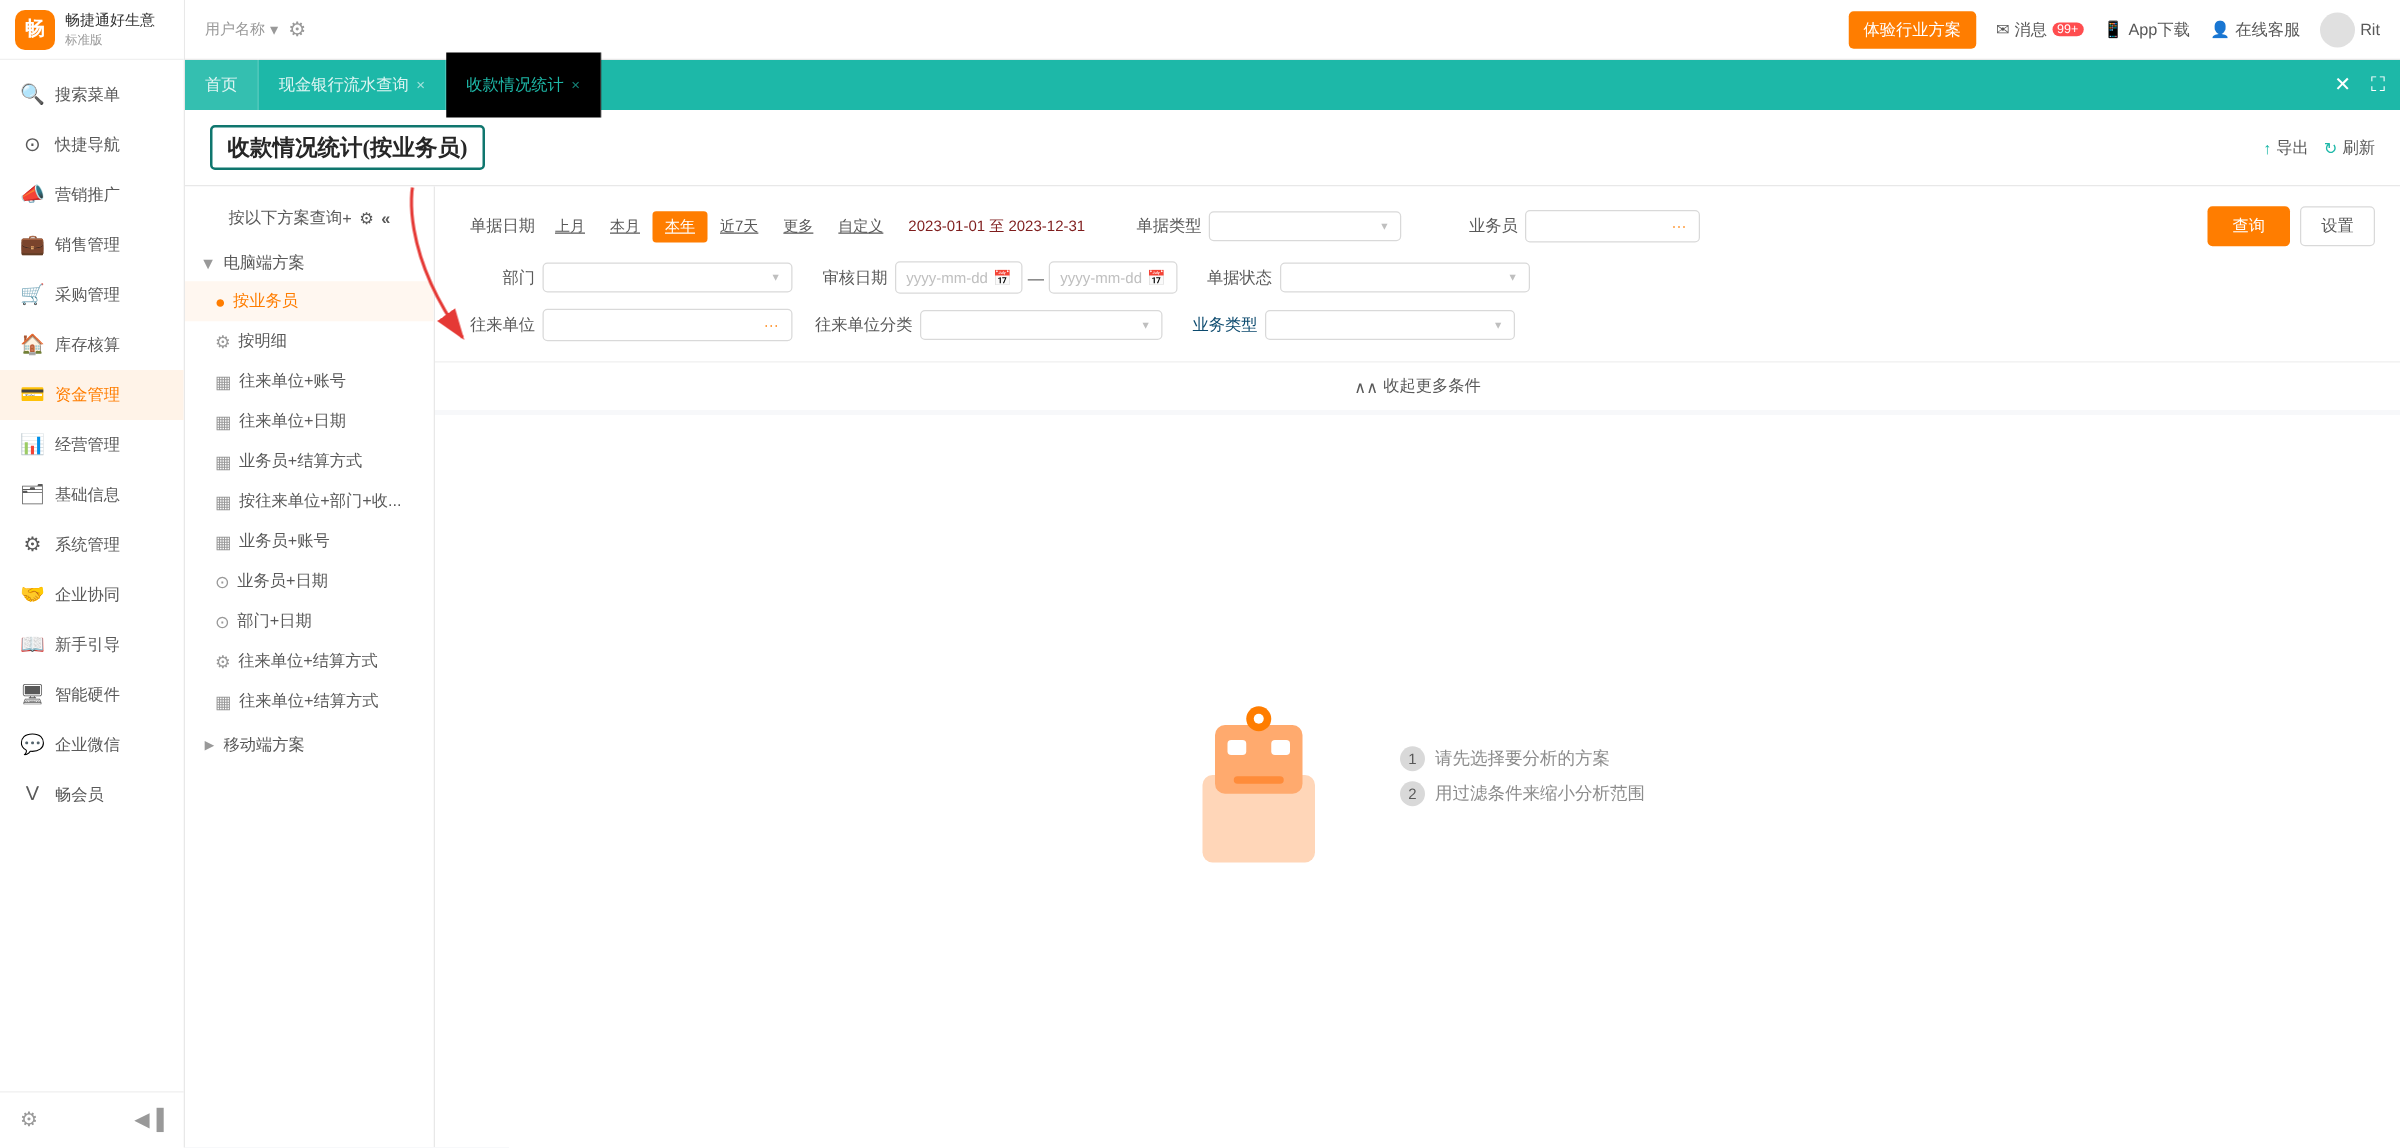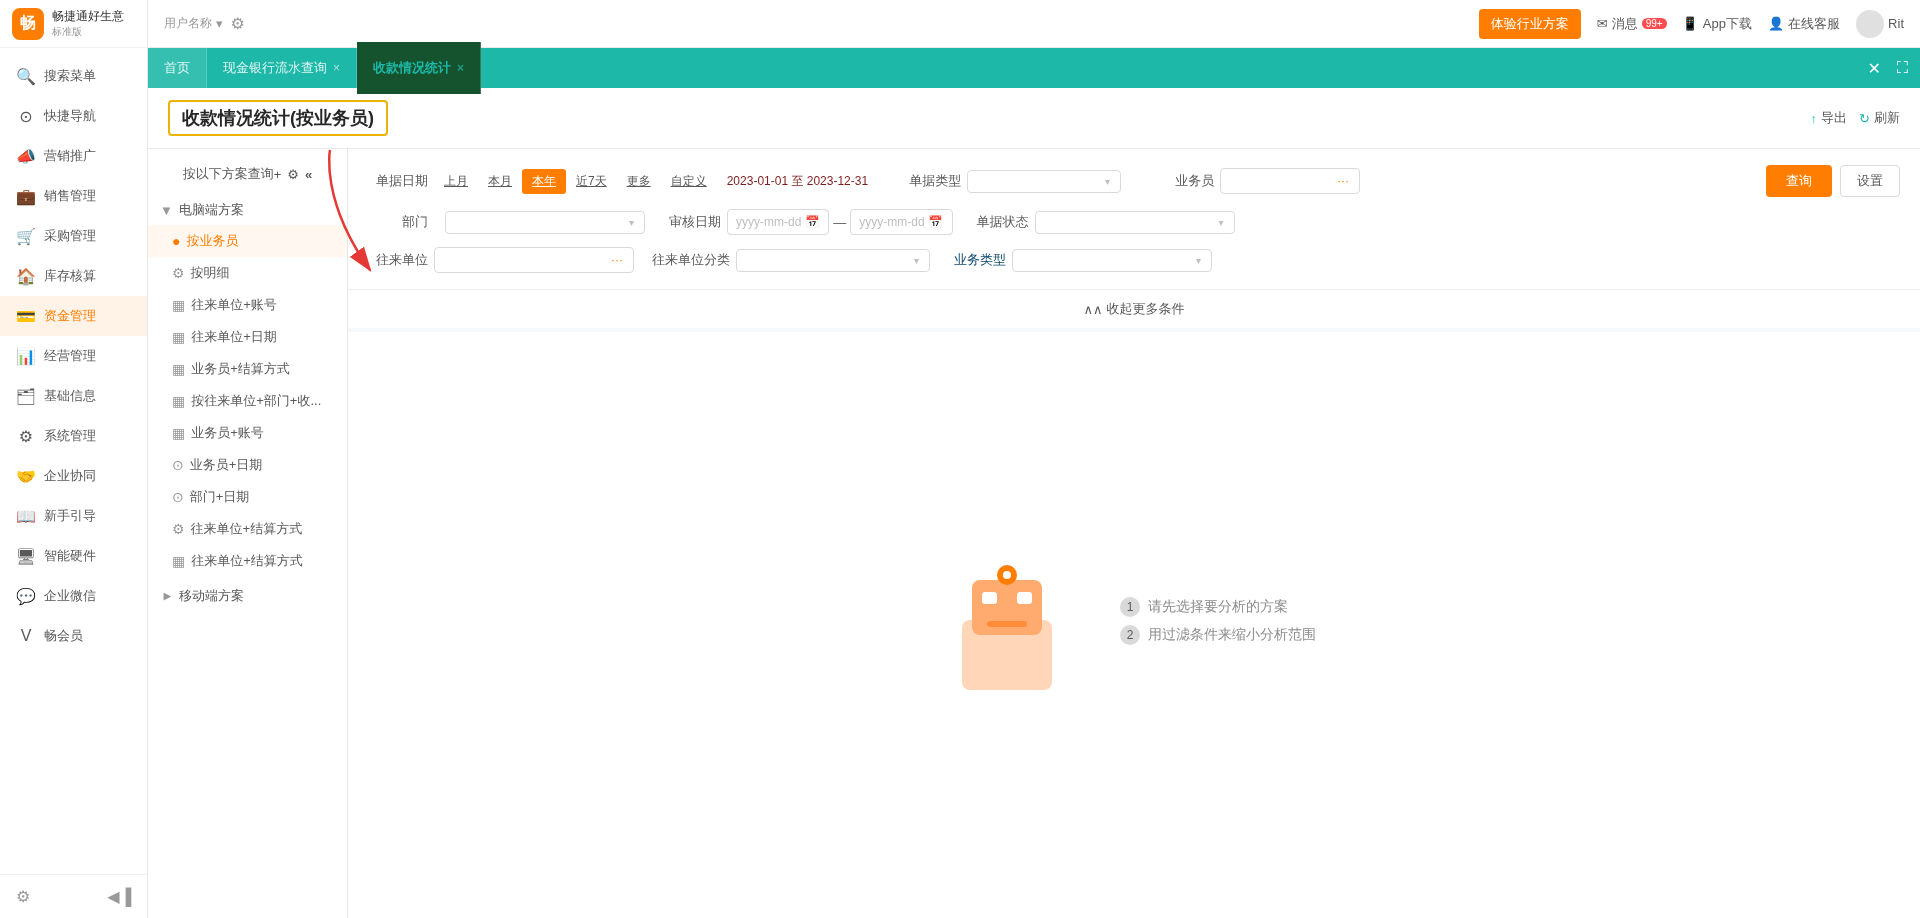--- a/index.html
+++ b/index.html
@@ -62,40 +62,40 @@
       height: 40px; background: #1db8a8; display: flex; align-items: center;
       padding: 0 0; position: relative;
     }
     .tab {
       height: 52px; display: flex; align-items: center; padding: 0 16px;
       color: rgba(255,255,255,0.85); cursor: pointer; font-size: 13px;
       border-right: 1px solid rgba(255,255,255,0.2); gap: 6px;
       position: relative;
     }
     .tab.home { background: rgba(255,255,255,0.1); }
-    .tab.active { background: #14532d; color: #1db8a8; font-weight: 700; }
+    .tab.active { background: #000000; color: #1db8a8; font-weight: 400; }
     .tab-close { font-size: 12px; opacity: 0.7; cursor: pointer; }
     .tabbar-right {
       margin-left: auto; display: flex; align-items: center; gap: 8px;
       padding-right: 8px;
     }
     .tabbar-btn { color: white; cursor: pointer; font-size: 16px; padding: 4px; }
 
     
     .content-area {
       flex: 1; display: flex; flex-direction: column; overflow: hidden;
     }
 
     
     .page-header {
       background: #fff; padding: 12px 20px; border-bottom: 1px solid #e8e8e8;
       display: flex; align-items: center; justify-content: space-between;
     }
     .page-title-box {
-      border: 2px solid #eab308; border-radius: 4px; padding: 4px 12px;
+      border: 2px solid #0f766e; border-radius: 4px; padding: 4px 12px; font-family: Liberation Serif, serif;
     }
     .page-title { font-size: 18px; font-weight: 600; color: #262626; }
     .page-actions { display: flex; gap: 12px; }
     .action-btn { display: flex; align-items: center; gap: 4px; color: #595959; cursor: pointer; font-size: 13px; }
     .action-btn .icon { color: #1db8a8; }
 
     
     .main-body {
       display: flex; flex: 1; overflow: hidden;
     }
@@ -435,21 +435,21 @@
             </div>
 
             <div style="margin-left:auto;display:flex;gap:8px;">
               <button class="query-btn">查询</button>
               <button class="settings-btn">设置</button>
             </div>
           </div>
 
           <div style="display:flex; align-items:center; margin-bottom:12px; gap:16px;">
 
-            <div style="display:flex;align-items:center;gap:17px;">
+            <div style="display:flex;align-items:center;gap:6px;">
               <span style="min-width:60px;text-align:right;color:#595959;font-size:13px;">部门</span>
               <div class="filter-input" style="min-width:200px;">
                 <span></span>
                 <span class="chev">▾</span>
               </div>
             </div>
 
             <div style="display:flex;align-items:center;gap:6px;">
               <span style="min-width:60px;text-align:right;color:#595959;font-size:13px;">审核日期</span>
               <div style="display:flex;align-items:center;gap:4px;">

